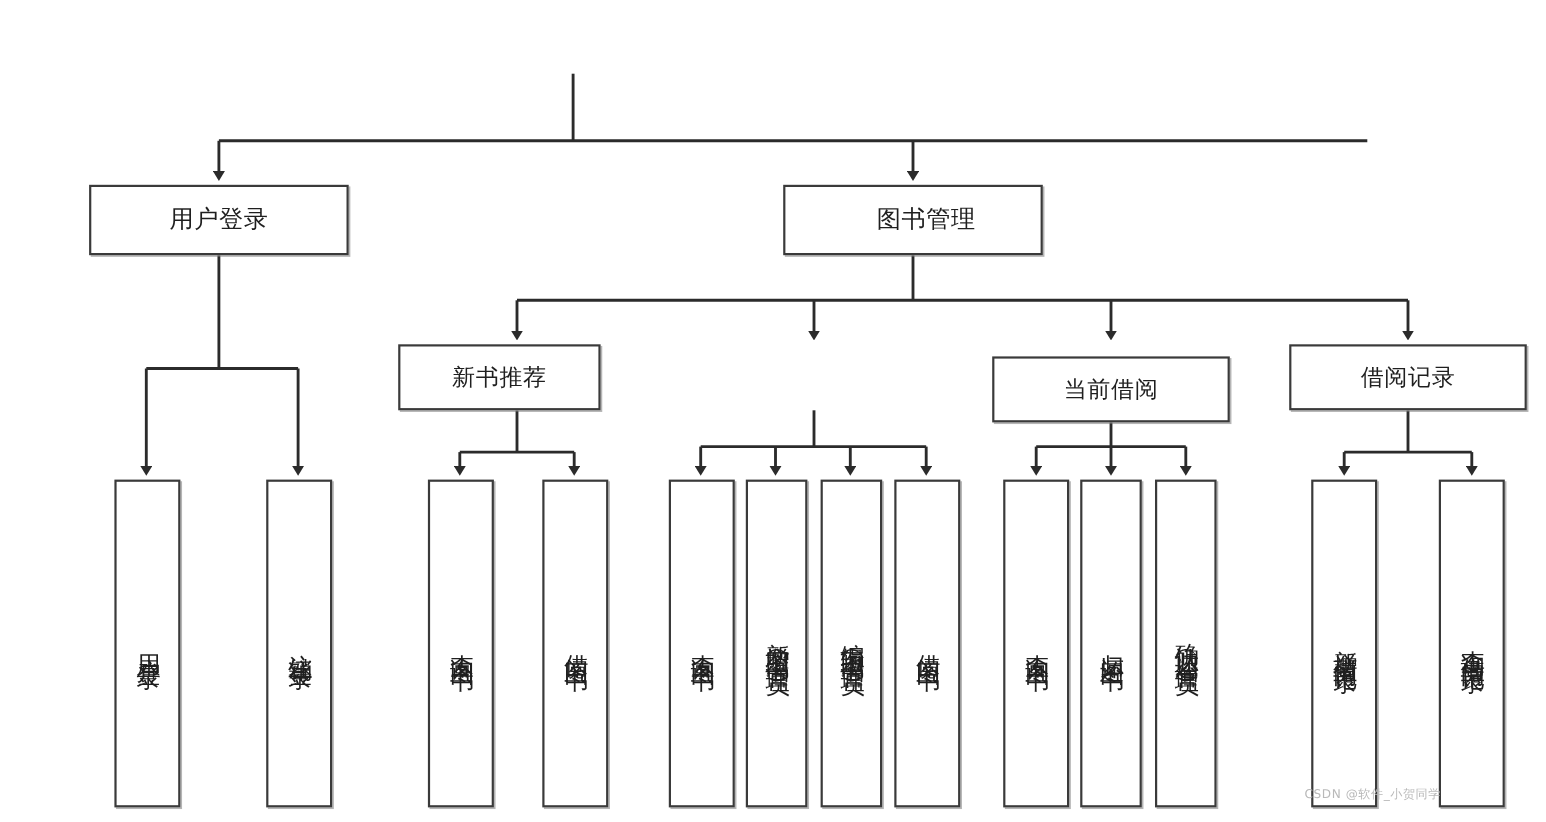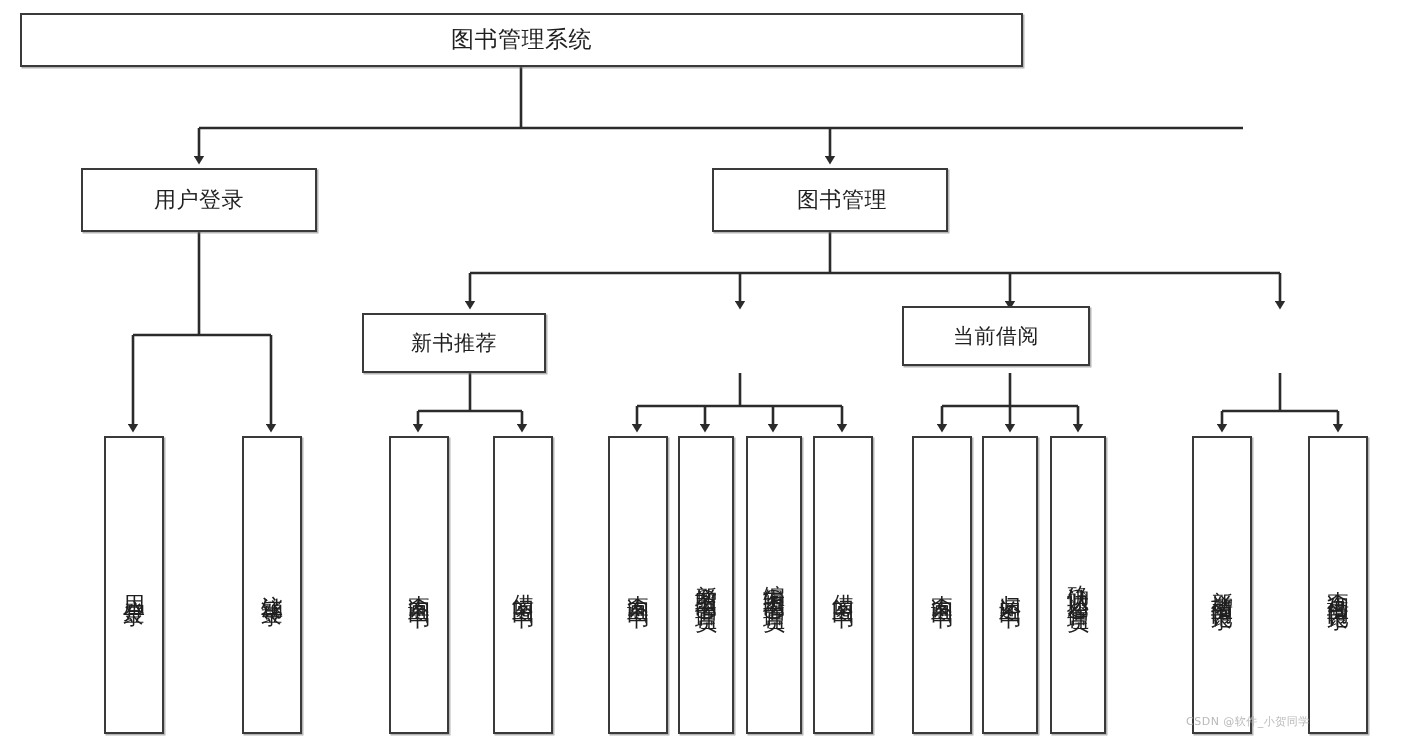--- a/index.html
+++ b/index.html
@@ -121,41 +121,41 @@
       <path d="M1010,406 L1010,425" marker-end="url(#arrowhead)"></path>
       <path d="M1078,406 L1078,425" marker-end="url(#arrowhead)"></path>
 
       <path d="M1280,373 L1280,411"></path>
       <path d="M1222,411 L1338,411"></path>
       <path d="M1222,411 L1222,425" marker-end="url(#arrowhead)"></path>
       <path d="M1338,411 L1338,425" marker-end="url(#arrowhead)"></path>
     </g>
   </svg>
 
-  <div class="node node-root" style="left:20px; top:13px; width:1003px; height:54px;">
-    <span class="label">图书管理系统</span>
-  </div>
 
   <div class="node node-l2" style="left:81px; top:168px; width:236px; height:64px;">
     <span class="label">用户登录</span>
   </div>
 
   <div class="node node-l2" style="left:712px; top:168px; width:236px; height:64px;padding-left:24px;">
     <span class="label">图书管理</span>
   </div>
 
   <div class="node node-l3" style="left:362px; top:313px; width:184px; height:60px;">
     <span class="label">新书推荐</span>
   </div>
 
 
-  <div class="node node-l3" style="left:902px; top:306px; width:188px; height:60px;">
+  <div class="node node-l3" style="left:902px; top:324px; width:216px; height:60px;">
     <span class="label">当前借阅</span>
   </div>
 
+  <div class="node node-l3" style="left:1172px; top:313px; width:216px; height:60px;">
+    <span class="label">借阅记录</span>
+  </div>
 
   <div class="node node-leaf" style="left:104px; top:436px; width:60px; height:298px;">
     <span class="label">用户登录</span>
   </div>
 
   <div class="node node-leaf" style="left:242px; top:436px; width:60px; height:298px;">
     <span class="label">注销登录</span>
   </div>
 
   <div class="node node-leaf" style="left:389px; top:436px; width:60px; height:298px;">

